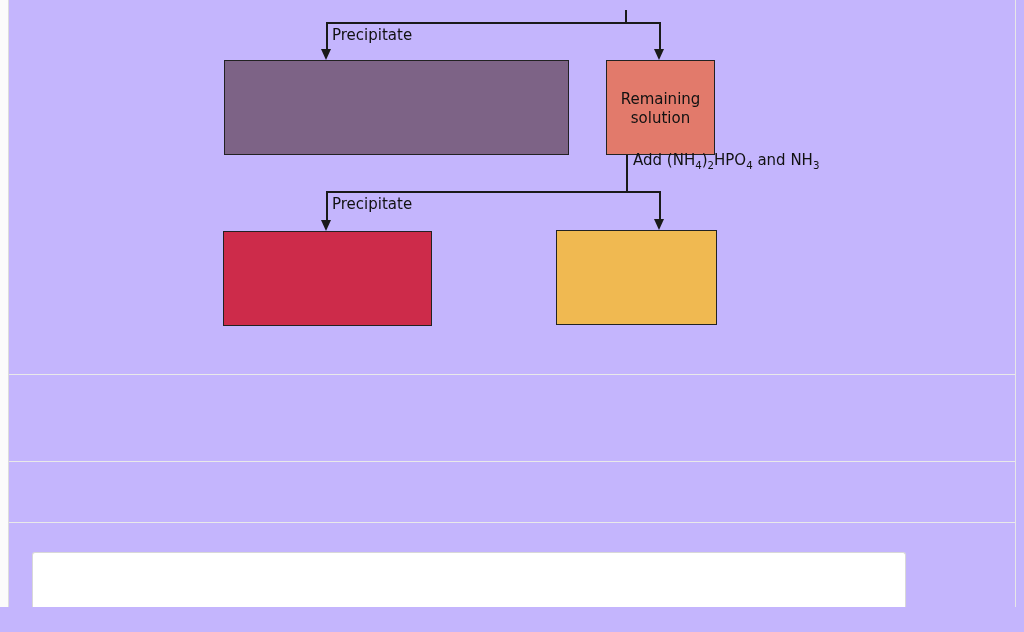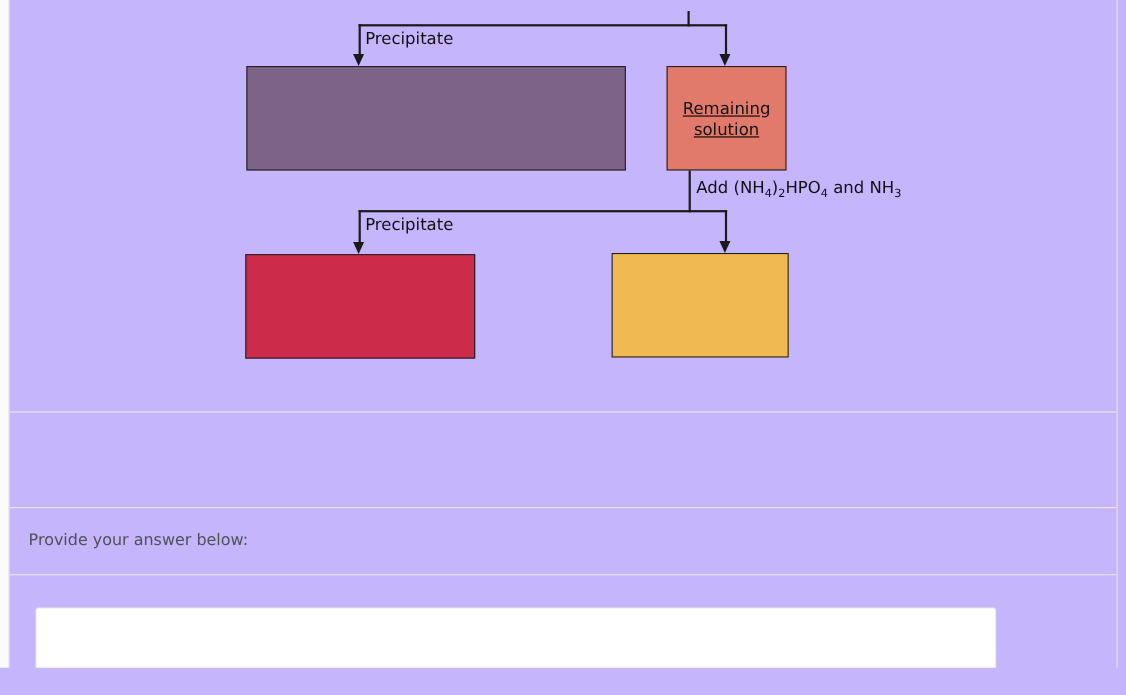--- a/index.html
+++ b/index.html
@@ -15,21 +15,21 @@
 
   
   .fc-line{position:absolute;background:#1a1a1a;}
   .fc-arrow{
     position:absolute;width:0;height:0;
     border-left:5.5px solid transparent;border-right:5.5px solid transparent;
     border-top:11px solid #1a1a1a;
   }
   .fc-box{
     position:absolute;box-sizing:border-box;border:1.5px solid #222222;
-    display:flex;align-items:center;justify-content:center;text-align:center;text-decoration:underline;
+    display:flex;align-items:center;justify-content:center;text-align:center;
   }
   .fc-label{
     position:absolute;color:#111111;font-size:15px;line-height:18px;white-space:nowrap;
   }
   .fc-box .fc-box-text{
     color:#111111;font-size:15px;line-height:19.5px;padding-top:3px;
   }
   sub{font-size:0.68em;line-height:0;}
 
   .question-text{
@@ -66,34 +66,33 @@
     <div class="fc-line" style="left:659px;top:22px;width:2px;height:30px;"></div>
     <div class="fc-arrow" style="left:654px;top:49px;"></div>
     <div class="fc-label" style="left:332px;top:26px;">Precipitate</div>
 
     <div class="fc-box" style="left: 224px; top: 60px; width: 345px; height: 95px; background-color: rgb(125, 99, 134);"></div>
     <div class="fc-box" style="left: 606px; top: 60px; width: 109px; height: 95px; background-color: rgb(226, 122, 107);">
       <div class="fc-box-text">Remaining solution</div>
     </div>
 
     <div class="fc-line" style="left:626px;top:155px;width:2px;height:38px;"></div>
-    <div class="fc-label" style="left:633px;top:161px;"><span>Add (NH</span><sub>4</sub><span>)</span><sub>2</sub><span>HPO</span><sub>4</sub><span> and NH</span><sub>3</sub></div>
+    <div class="fc-label" style="left:633px;top:151px;"><span>Add (NH</span><sub>4</sub><span>)</span><sub>2</sub><span>HPO</span><sub>4</sub><span> and NH</span><sub>3</sub></div>
 
     <div class="fc-line" style="left:326px;top:191px;width:335px;height:2px;"></div>
     <div class="fc-line" style="left:326px;top:191px;width:2px;height:31px;"></div>
     <div class="fc-arrow" style="left:321px;top:220px;"></div>
     <div class="fc-line" style="left:659px;top:191px;width:2px;height:30px;"></div>
     <div class="fc-arrow" style="left:654px;top:219px;"></div>
     <div class="fc-label" style="left:332px;top:195px;">Precipitate</div>
 
     <div class="fc-box" style="left: 223px; top: 231px; width: 209px; height: 95px; background-color: rgb(205, 43, 74);"></div>
     <div class="fc-box" style="left: 556px; top: 230px; width: 161px; height: 95px; background-color: rgb(240, 185, 81);"></div>
   </div>
 
   <div class="divider" style="top:374px;"></div>
 
   <div class="divider" style="top:461px;"></div>
-  <div class="prompt-text">Provide your answer below:</div>
 
   <div class="divider" style="top:522px;"></div>
   <div class="answer-box"></div>
 
 </div>
 
 </body></html>

